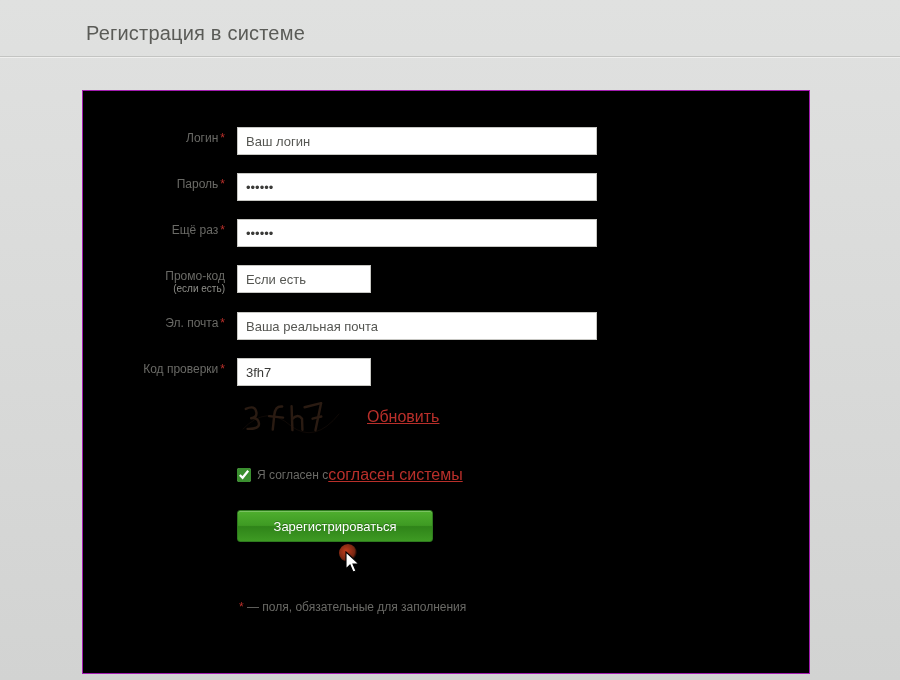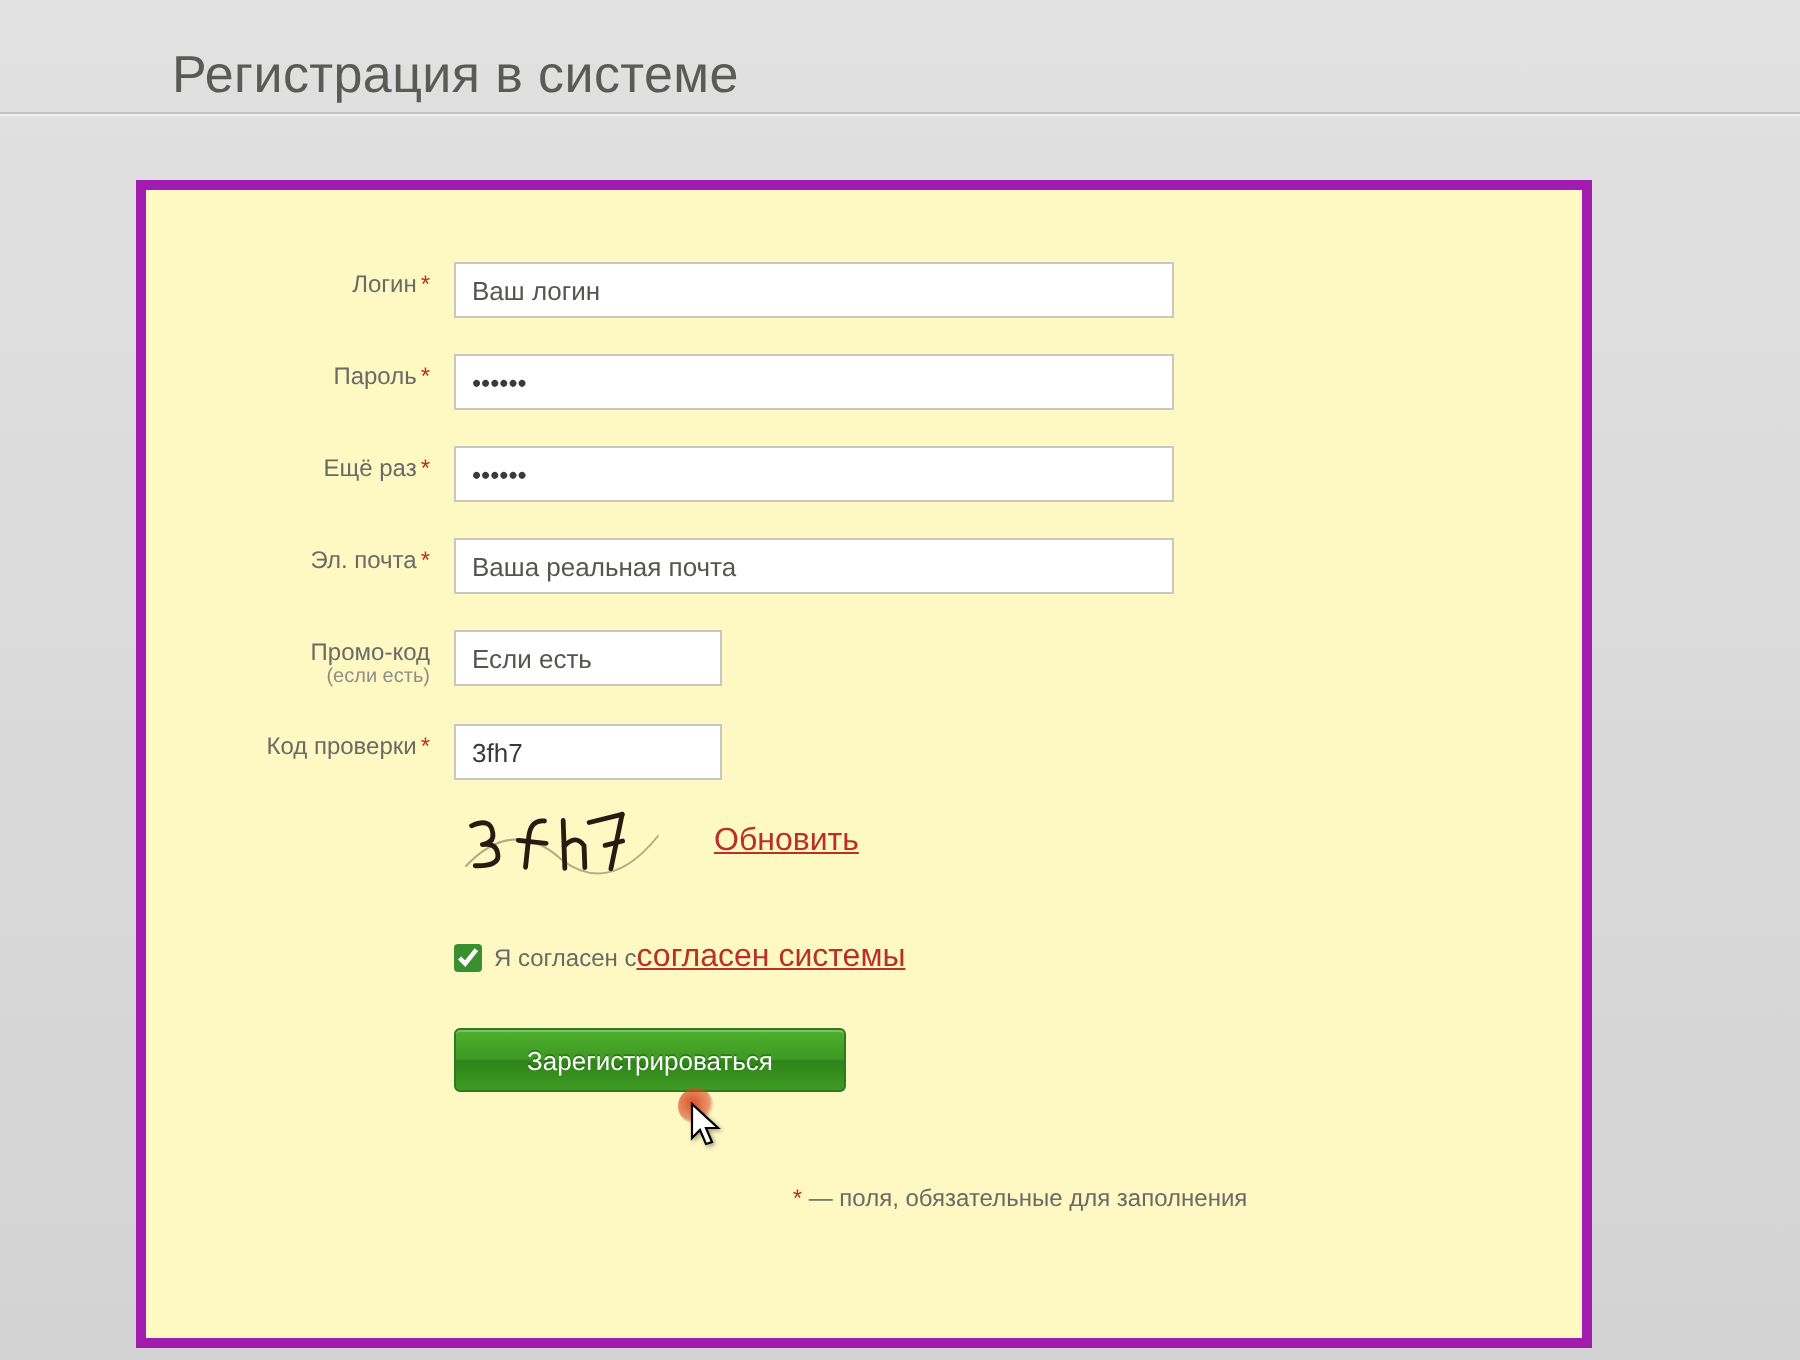--- a/index.html
+++ b/index.html
@@ -7,41 +7,41 @@
     margin: 0; padding: 0;
     width: 900px; height: 680px;
     overflow: hidden;
     font-family: "Trebuchet MS", "Lucida Grande", Verdana, Arial, sans-serif;
     background: linear-gradient(to bottom, #e0e1e0 0%, #d2d3d2 100%);
   }
   .page-title {
     position: absolute;
     left: 86px;
     top: 22px;
-    font-size: 26px;
+    font-size: 20px;
     font-weight: 400;
     color: #5a5b57;
     letter-spacing: .2px;
   }
   .title-divider {
     position: absolute;
     left: 0; right: 0;
     top: 56px;
     height: 1px;
     background: #c3c4c2;
     box-shadow: 0 1px 0 #efefee;
   }
   .card {
     position: absolute;
-    left: 68px;
+    left: 82px;
     top: 90px;
     width: 728px;
     height: 584px;
-    border: 5px solid #a21caf;
-    background: #fef9c3;
+    border: 1px solid #a21caf;
+    background: #000000;
   }
   .form {
     position: absolute;
     left: 0; right: 0;
     top: 36px;
   }
   .row {
     display: flex;
     align-items: flex-start;
     margin-bottom: 18px;
@@ -118,24 +118,23 @@
     color: #ffffff;
     font-size: 13px;
     font-family: inherit;
     cursor: pointer;
     text-shadow: 0 -1px 0 rgba(0,0,0,.25);
     box-shadow: inset 0 1px 0 rgba(255,255,255,.25);
     position: relative;
   }
 
   .footnote {
-    margin-top: 46px;
+    margin-top: 58px;
     font-size: 12px;
     color: #6a6a66;
-    text-align: center;
   }
 
   .cursor {
     position:absolute;
     width:20px; height:26px;
     pointer-events:none;
   }
   .cursor svg{ width:100%; height:100%; filter: drop-shadow(1px 1px 1px rgba(0,0,0,.35)); }
   .hotspot {
     position:absolute;
@@ -176,34 +175,34 @@
       <div class="lbl-col">
         <span>Ещё раз</span><span class="req">*</span>
       </div>
       <div class="ctrl-col">
         <input type="text" class="w-wide" value="••••••" style="">
       </div>
     </div>
 
     <div class="row">
       <div class="lbl-col">
-        <span>Эл. почта</span><span class="req">*</span>
-      </div>
-      <div class="ctrl-col">
-        <input type="text" class="w-wide" placeholder="Ваша реальная почта" style="">
-      </div>
-    </div>
-
-    <div class="row">
-      <div class="lbl-col">
         <span>Промо-код</span>
         <span class="lbl-sub">(если есть)</span>
       </div>
       <div class="ctrl-col">
         <input type="text" class="w-mid" placeholder="Если есть" style="">
+      </div>
+    </div>
+
+    <div class="row">
+      <div class="lbl-col">
+        <span>Эл. почта</span><span class="req">*</span>
+      </div>
+      <div class="ctrl-col">
+        <input type="text" class="w-wide" placeholder="Ваша реальная почта" style="">
       </div>
     </div>
 
     <div class="row" style="margin-bottom:6px;">
       <div class="lbl-col">
         <span>Код проверки</span><span class="req">*</span>
       </div>
       <div class="ctrl-col">
         <input type="text" class="w-mid" value="3fh7" style="">
 

